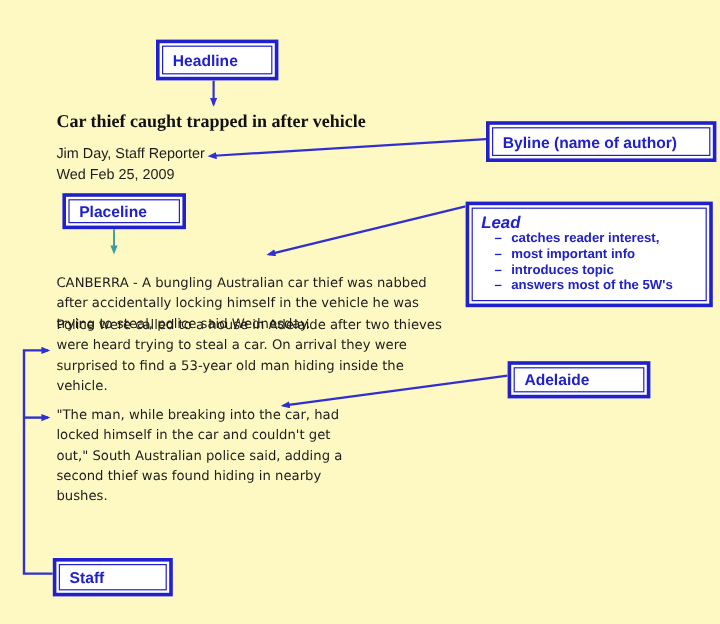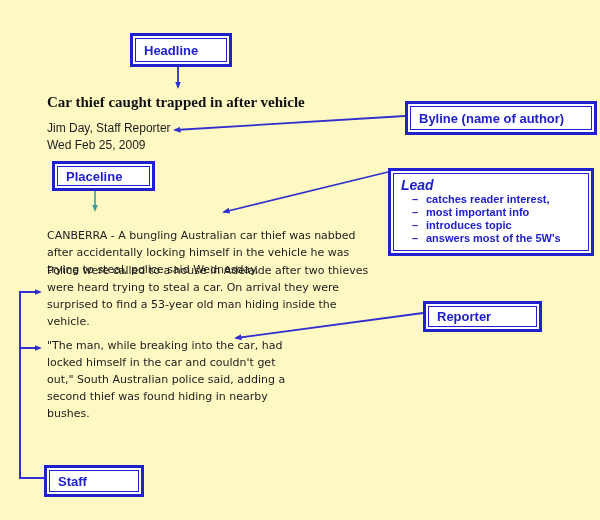--- a/index.html
+++ b/index.html
@@ -98,21 +98,21 @@
       </div>
       <div class="lead-bullet-row">
         <span class="lead-dash">–</span>
         <span class="lead-bullet-text">answers most of the 5W's</span>
       </div>
     </div>
   </div>
 
   <div class="anno-box" id="box-quotation">
     <div class="inner">
-      <span class="anno-label">Reporter</span>
+      <span class="anno-label">Adelaide</span>
     </div>
   </div>
 
   <div class="anno-box" id="box-body">
     <div class="inner">
       <span class="anno-label">Staff</span>
     </div>
   </div>
 
   <div class="article-text" id="headline-text">Car thief caught trapped in after vehicle</div>

